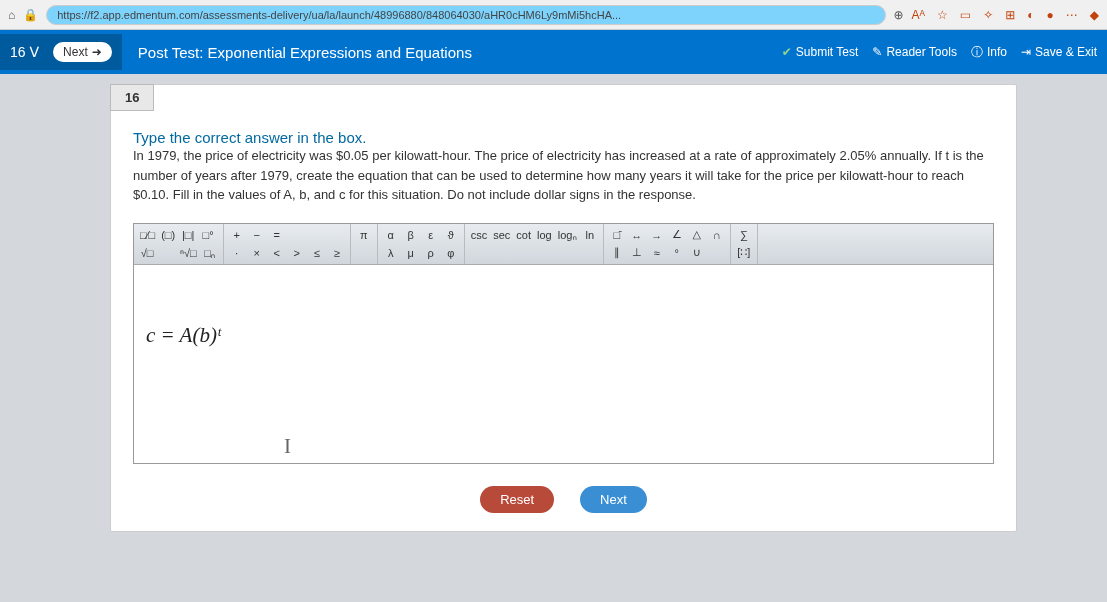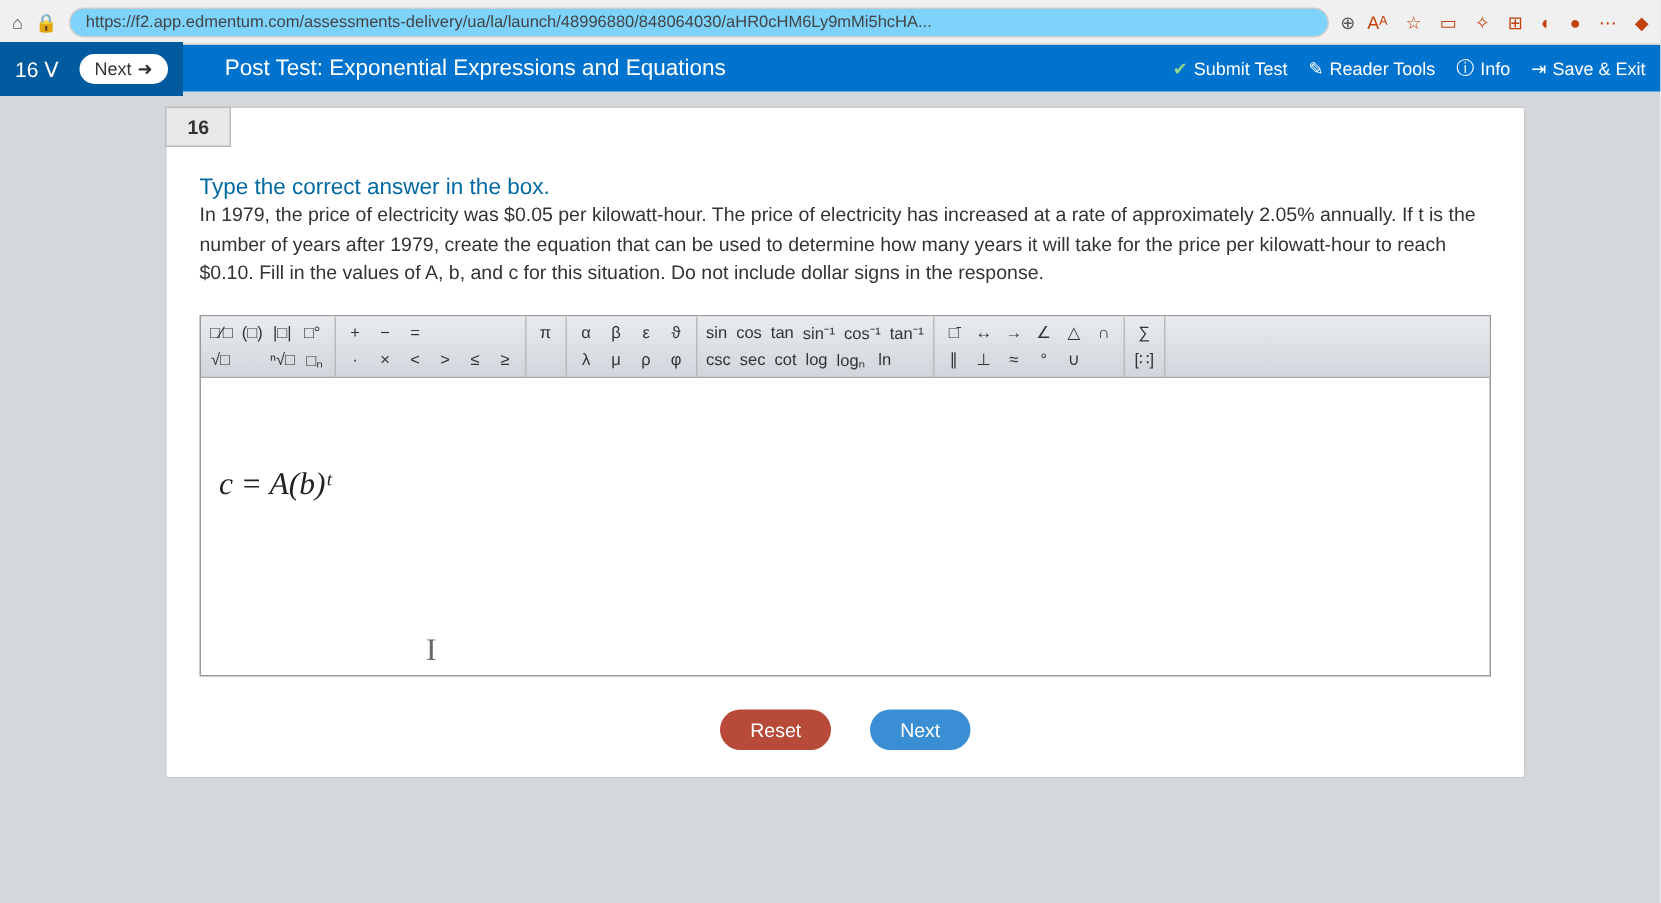--- a/index.html
+++ b/index.html
@@ -1,24 +1,24 @@
 <!DOCTYPE html>
 <html><head>
 <meta charset="utf-8">
 <style>
 * { margin: 0; padding: 0; box-sizing: border-box; }
 body { font-family: Arial, sans-serif; background: #d4d8dc; width: 1107px; height: 602px; overflow: hidden; }
 .browser-bar { height: 30px; background: #f0f0f0; display: flex; align-items: center; padding: 0 8px; gap: 8px; border-bottom: 1px solid #ccc; font-size: 12px; color: #555; }
 .url-box { flex: 1; background: #7dd3fc; border: 1px solid #ccc; border-radius: 12px; padding: 3px 10px; font-size: 11px; color: #444; }
 .browser-icons { display: flex; gap: 12px; align-items: center; color: #c2410c; }
-.header-bar { height: 31px; background: #0073cf; display: flex; align-items: center; color: #fff; font-size: 13px; }
+.header-bar { height: 44px; background: #0073cf; display: flex; align-items: center; color: #fff; font-size: 13px; }
 .q-nav { background: #005a9e; height: 36px; display: flex; align-items: center; padding: 0 10px; gap: 8px; }
 .q-nav .num { font-size: 14px; }
 .next-btn { background: #fff; color: #333; border-radius: 12px; padding: 3px 10px; font-size: 12px; margin-left: 6px; display: flex; align-items: center; gap: 4px; }
-.title { margin-left: 28px; font-size: 15px; flex: 1; }
+.title { margin-left: 16px; font-size: 15px; flex: 1; }
 .header-actions { display: flex; align-items: center; gap: 14px; padding-right: 10px; font-size: 12px; }
 .header-actions .item { display: flex; align-items: center; gap: 4px; cursor: pointer; }
 .content-wrap { padding: 10px 90px 0 110px; }
 .card { background: #fff; border: 1px solid #ccc; border-radius: 2px; position: relative; }
 .q-tab { position: absolute; top: -1px; left: -1px; background: #e8e8e8; border: 1px solid #bbb; padding: 5px 14px; font-size: 13px; font-weight: bold; color: #333; }
 .card-body { padding: 44px 22px 18px 22px; }
 .instruction { font-size: 15px; color: #0369a1; }
 .problem { font-size: 13px; color: #333; line-height: 1.5; margin-bottom: 18px; }
 .editor { border: 1px solid #999; }
 .toolbar { background: linear-gradient(#e8ecf0, #d0d6dc); border-bottom: 1px solid #aaa; display: flex; font-size: 11px; color: #333; }
@@ -136,28 +136,20 @@
             </div>
             <div class="row">
               <span class="btn">λ</span>
               <span class="btn">μ</span>
               <span class="btn">ρ</span>
               <span class="btn">φ</span>
             </div>
           </div>
           <div class="col">
             <div class="row">
-              <span class="btn">sin</span>
-              <span class="btn">cos</span>
-              <span class="btn">tan</span>
-              <span class="btn">sin⁻¹</span>
-              <span class="btn">cos⁻¹</span>
-              <span class="btn">tan⁻¹</span>
-            </div>
-            <div class="row">
               <span class="btn">csc</span>
               <span class="btn">sec</span>
               <span class="btn">cot</span>
               <span class="btn">log</span>
               <span class="btn">logₙ</span>
               <span class="btn">ln</span>
             </div>
           </div>
           <div class="col">
             <div class="row">

